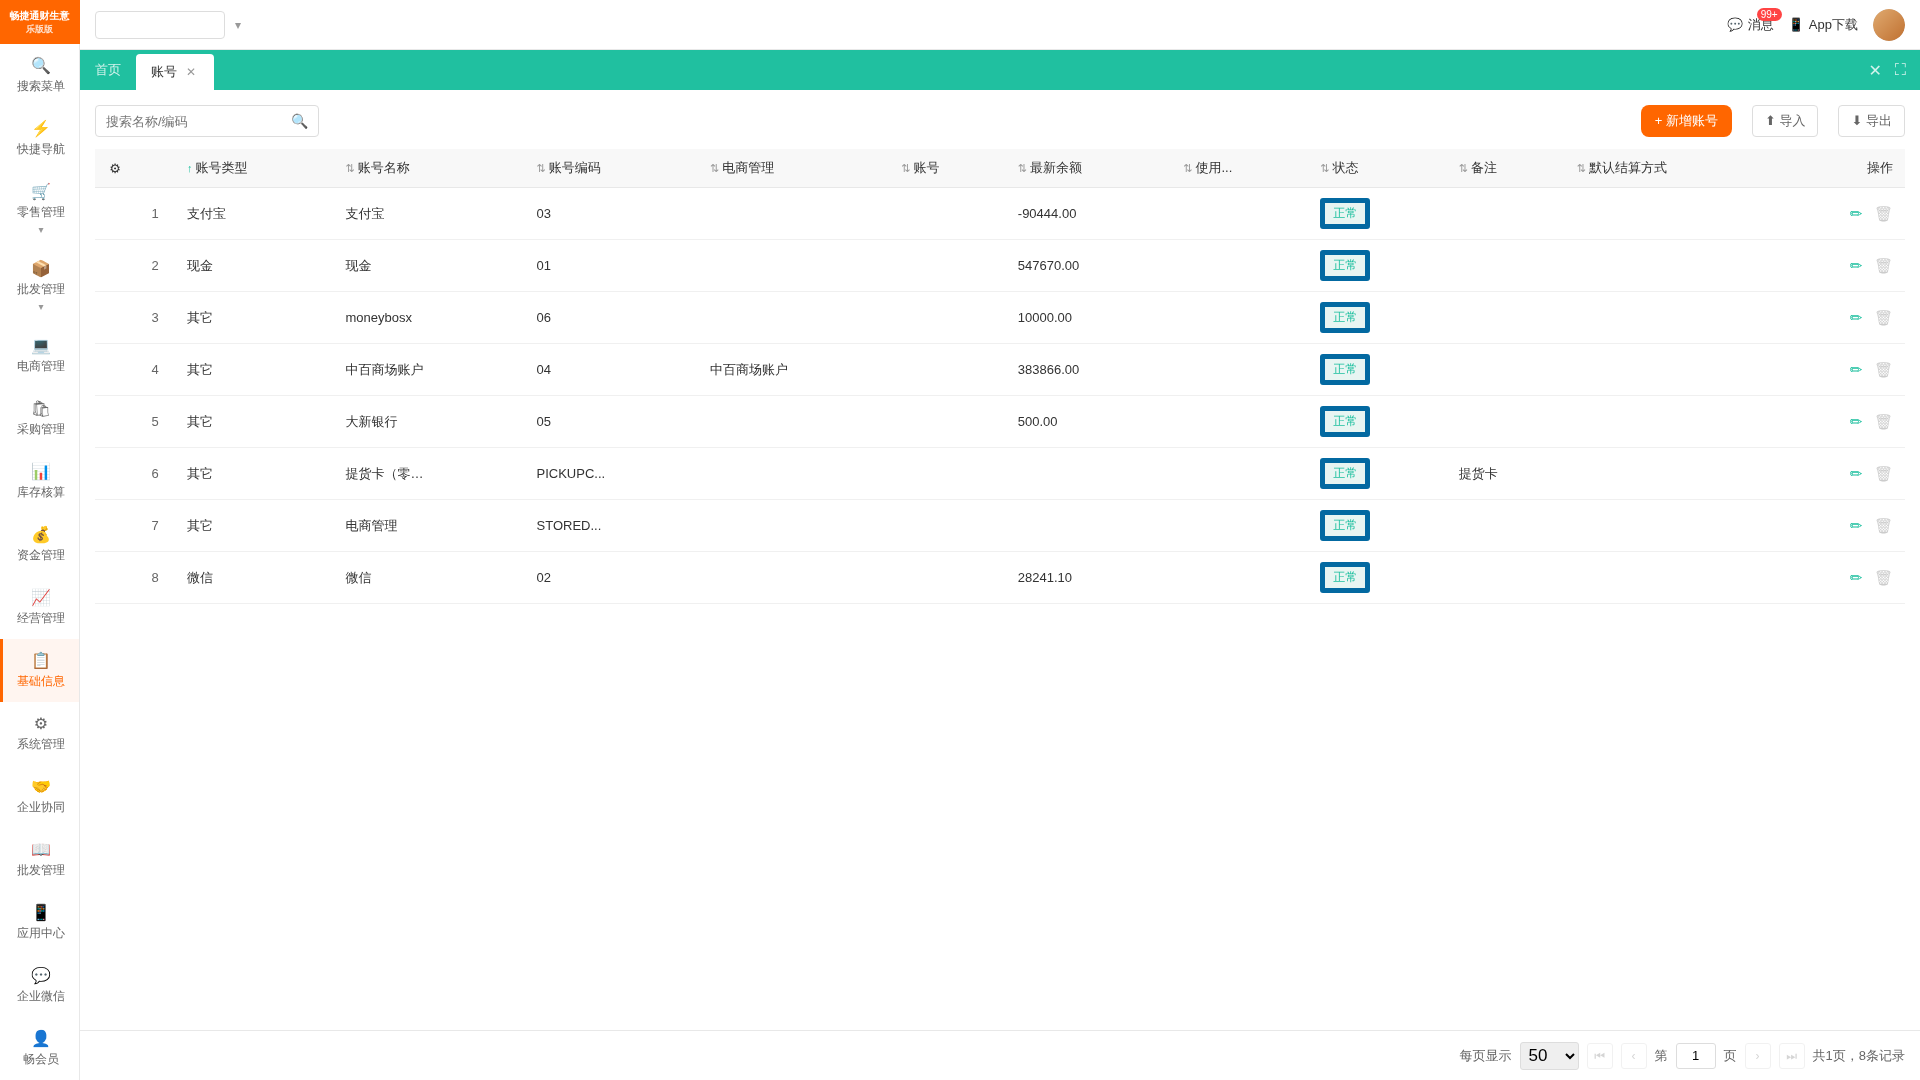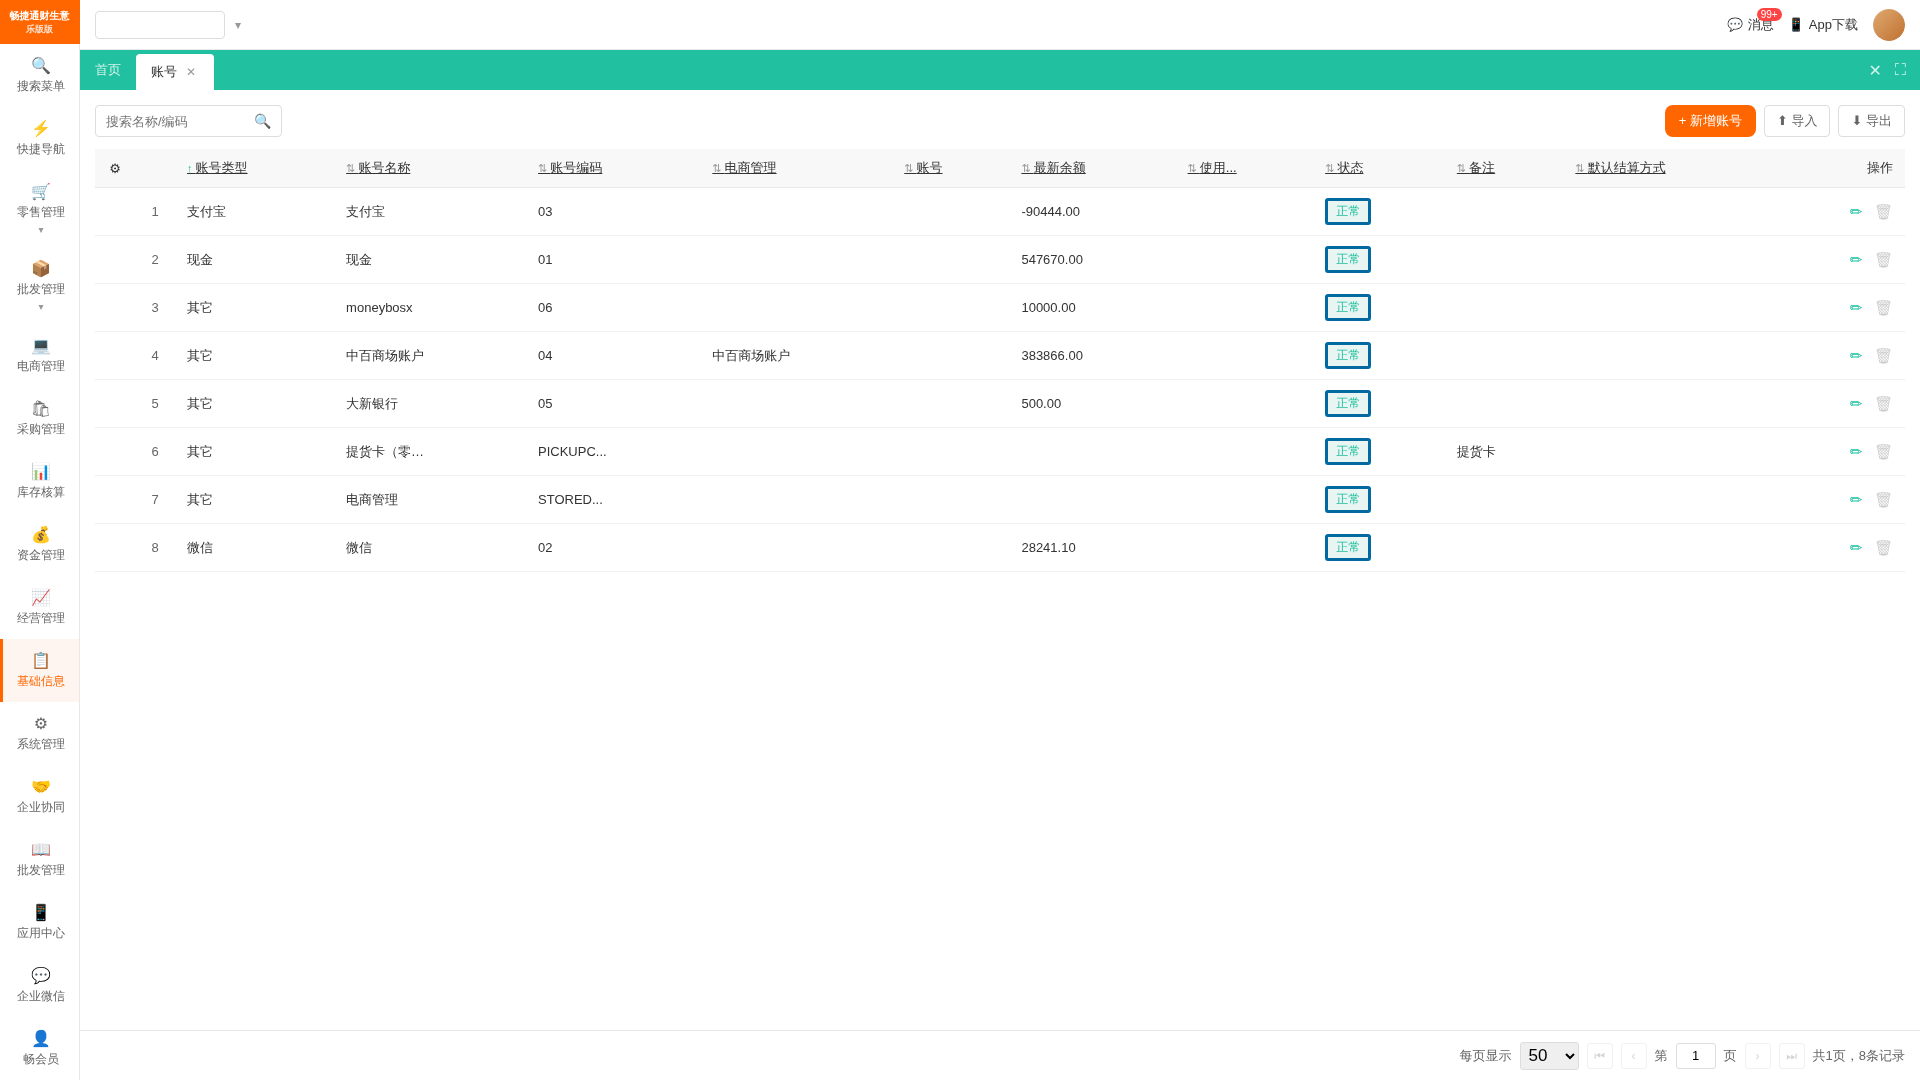--- a/index.html
+++ b/index.html
@@ -191,21 +191,21 @@
       align-items: center;
       justify-content: space-between;
       margin-bottom: 12px;
     }
     .search-box {
       position: relative;
       display: flex;
       align-items: center;
     }
     .search-input {
-      width: 187px;
+      width: 224px;
       height: 32px;
       border: 1px solid #ddd;
       border-radius: 4px;
       padding: 0 35px 0 10px;
       font-size: 13px;
       color: #999;
       outline: none;
     }
     .search-icon {
       position: absolute;
@@ -236,20 +236,21 @@
       background: #fff;
       color: #666;
       border: 1px solid #ddd;
       border-radius: 4px;
       padding: 0 12px;
       font-size: 13px;
       cursor: pointer;
       display: flex;
       align-items: center;
       gap: 4px;
+      margin-left: 12px;
     }
 
     
     .table-container {
       flex: 1;
       overflow: auto;
     }
     table {
       width: 100%;
       border-collapse: collapse;
@@ -260,38 +261,38 @@
       border-bottom: 1px solid #e8e8e8;
     }
     th {
       padding: 10px 12px;
       text-align: left;
       color: #333;
       font-weight: 500;
       white-space: nowrap;
       border-bottom: 1px solid #e8e8e8;
     }
-    th.sortable { cursor: pointer; text-decoration: underline; }
+    th.sortable { cursor: pointer; }
     th.sortable::before { content: '⇅ '; color: #999; font-size: 11px; }
     th.sort-asc::before { content: '↑ '; color: #20c0a0; font-size: 11px; }
     td {
       padding: 10px 12px;
       color: #333;
       border-bottom: 1px solid #f0f0f0;
       white-space: nowrap;
     }
     .row-num { color: #666; text-align: center; width: 40px; }
     .status-badge {
       display: inline-block;
       padding: 2px 8px;
       border-radius: 3px;
       font-size: 12px;
       background: #e8f5f2;
       color: #20c0a0;
-      border: 3px solid #0369a1;
+      border: 5px solid #0369a1;
     }
     .action-edit { color: #20c0a0; cursor: pointer; margin-right: 8px; font-size: 15px; }
     .action-delete { color: #ccc; cursor: pointer; font-size: 15px; }
 
     
     .pagination {
       height: 50px;
       border-top: 1px solid #e8e8e8;
       display: flex;
       align-items: center;

